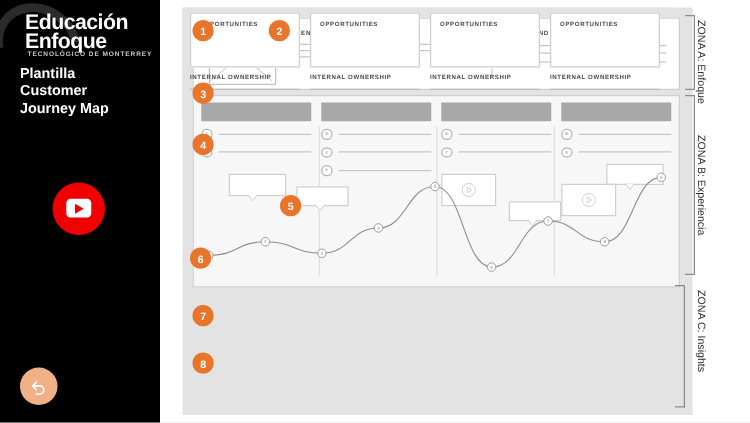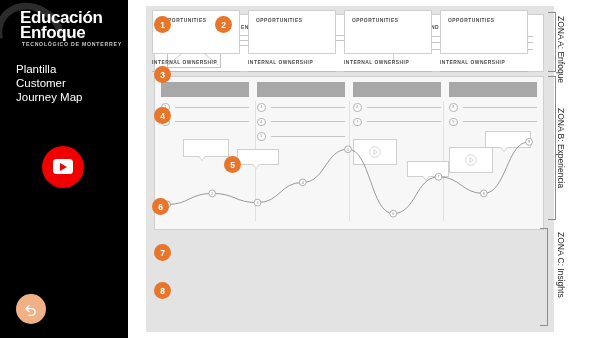--- a/index.html
+++ b/index.html
@@ -27,22 +27,22 @@
     position:absolute;left:20px;color:#ffffff;font-weight:bold;
     letter-spacing:-0.4px;
   }
   .logo-l1{top:4px;font-size:17px;}
   .logo-l2{top:19px;font-size:17px;}
   .logo-sub{
     position:absolute;left:22px;top:37px;color:#c9c9c9;
     font-size:5.2px;letter-spacing:0.75px;font-weight:bold;
   }
   .side-title{
-    position:absolute;left:16px;top:62px;width:110px;
-    color:#ffffff;font-size:11.5px;font-weight:normal;line-height:14px;
+    position:absolute;left:16px;top:52px;width:110px;
+    color:#ffffff;font-size:11.5px;font-weight:bold;line-height:14px;
   }
   .yt-btn{
     position:absolute;left:42px;top:146px;width:42px;height:42px;
     border-radius:50%;background:#f00000;
   }
   .yt-box{
     position:absolute;left:11px;top:13px;width:20px;height:15px;
     background:#ffffff;border-radius:3.5px;
   }
   .yt-tri{

